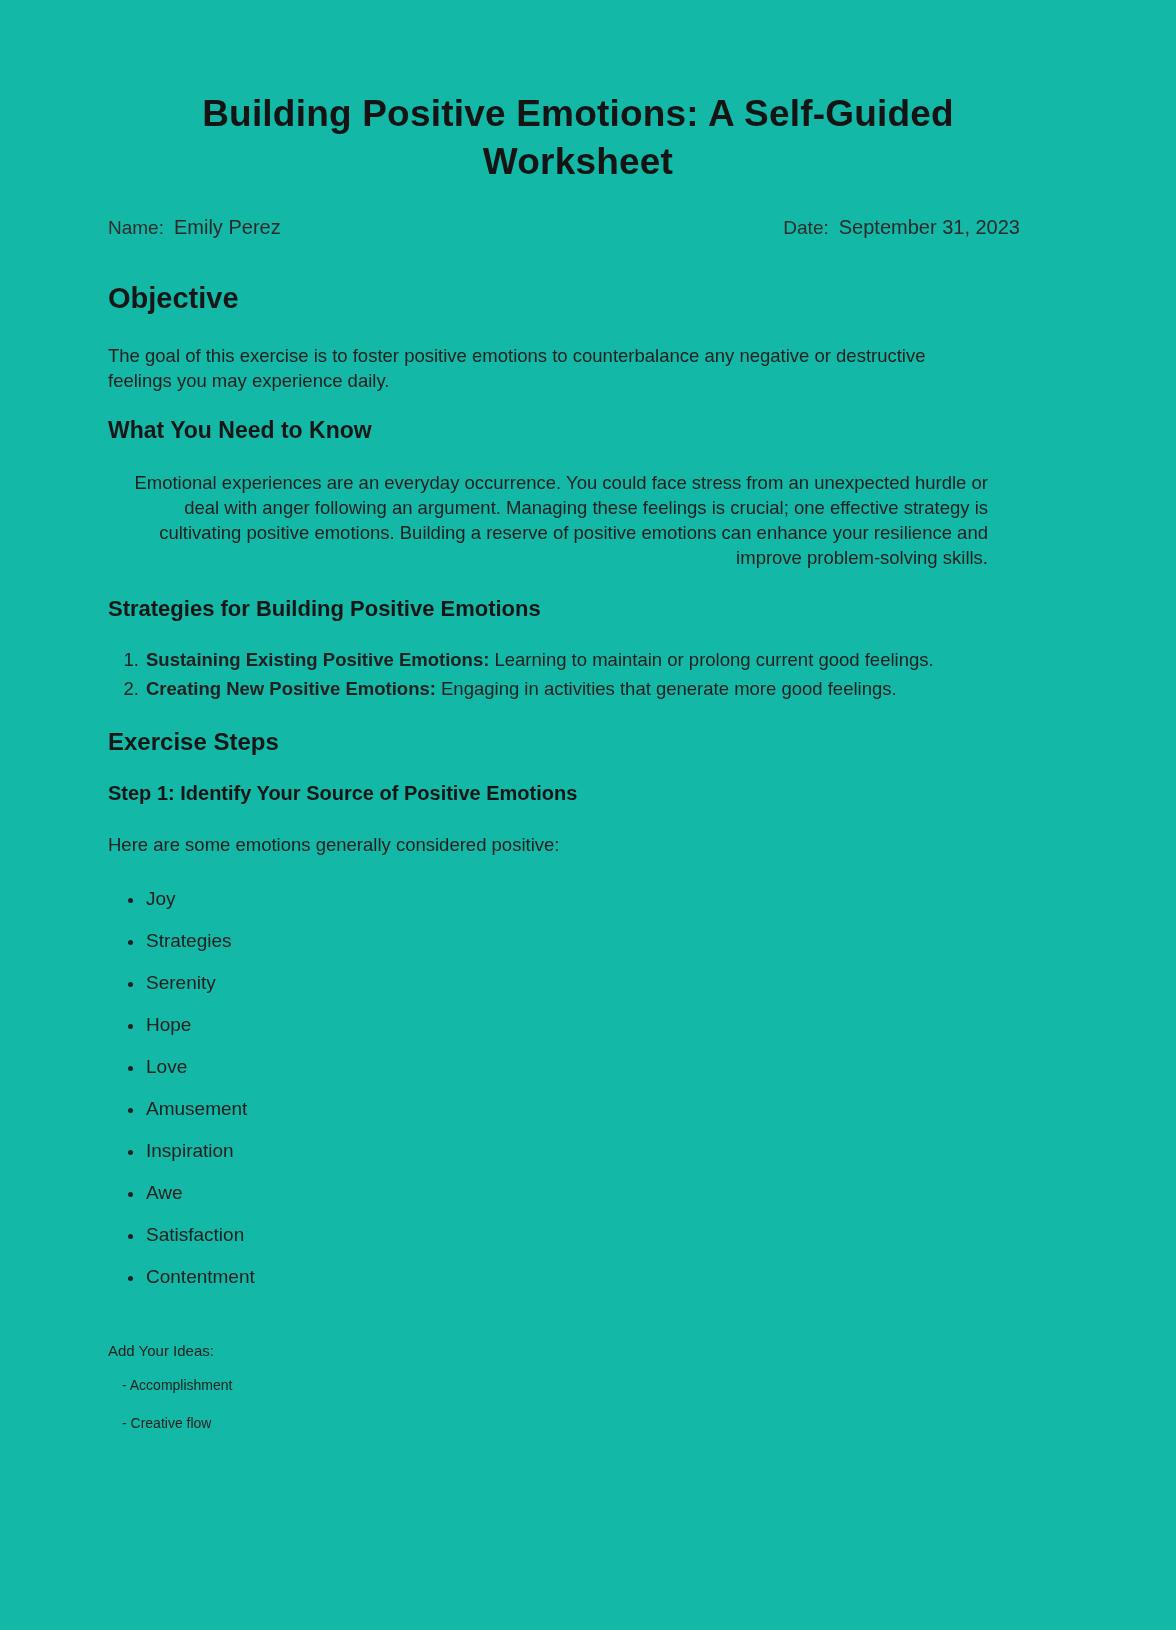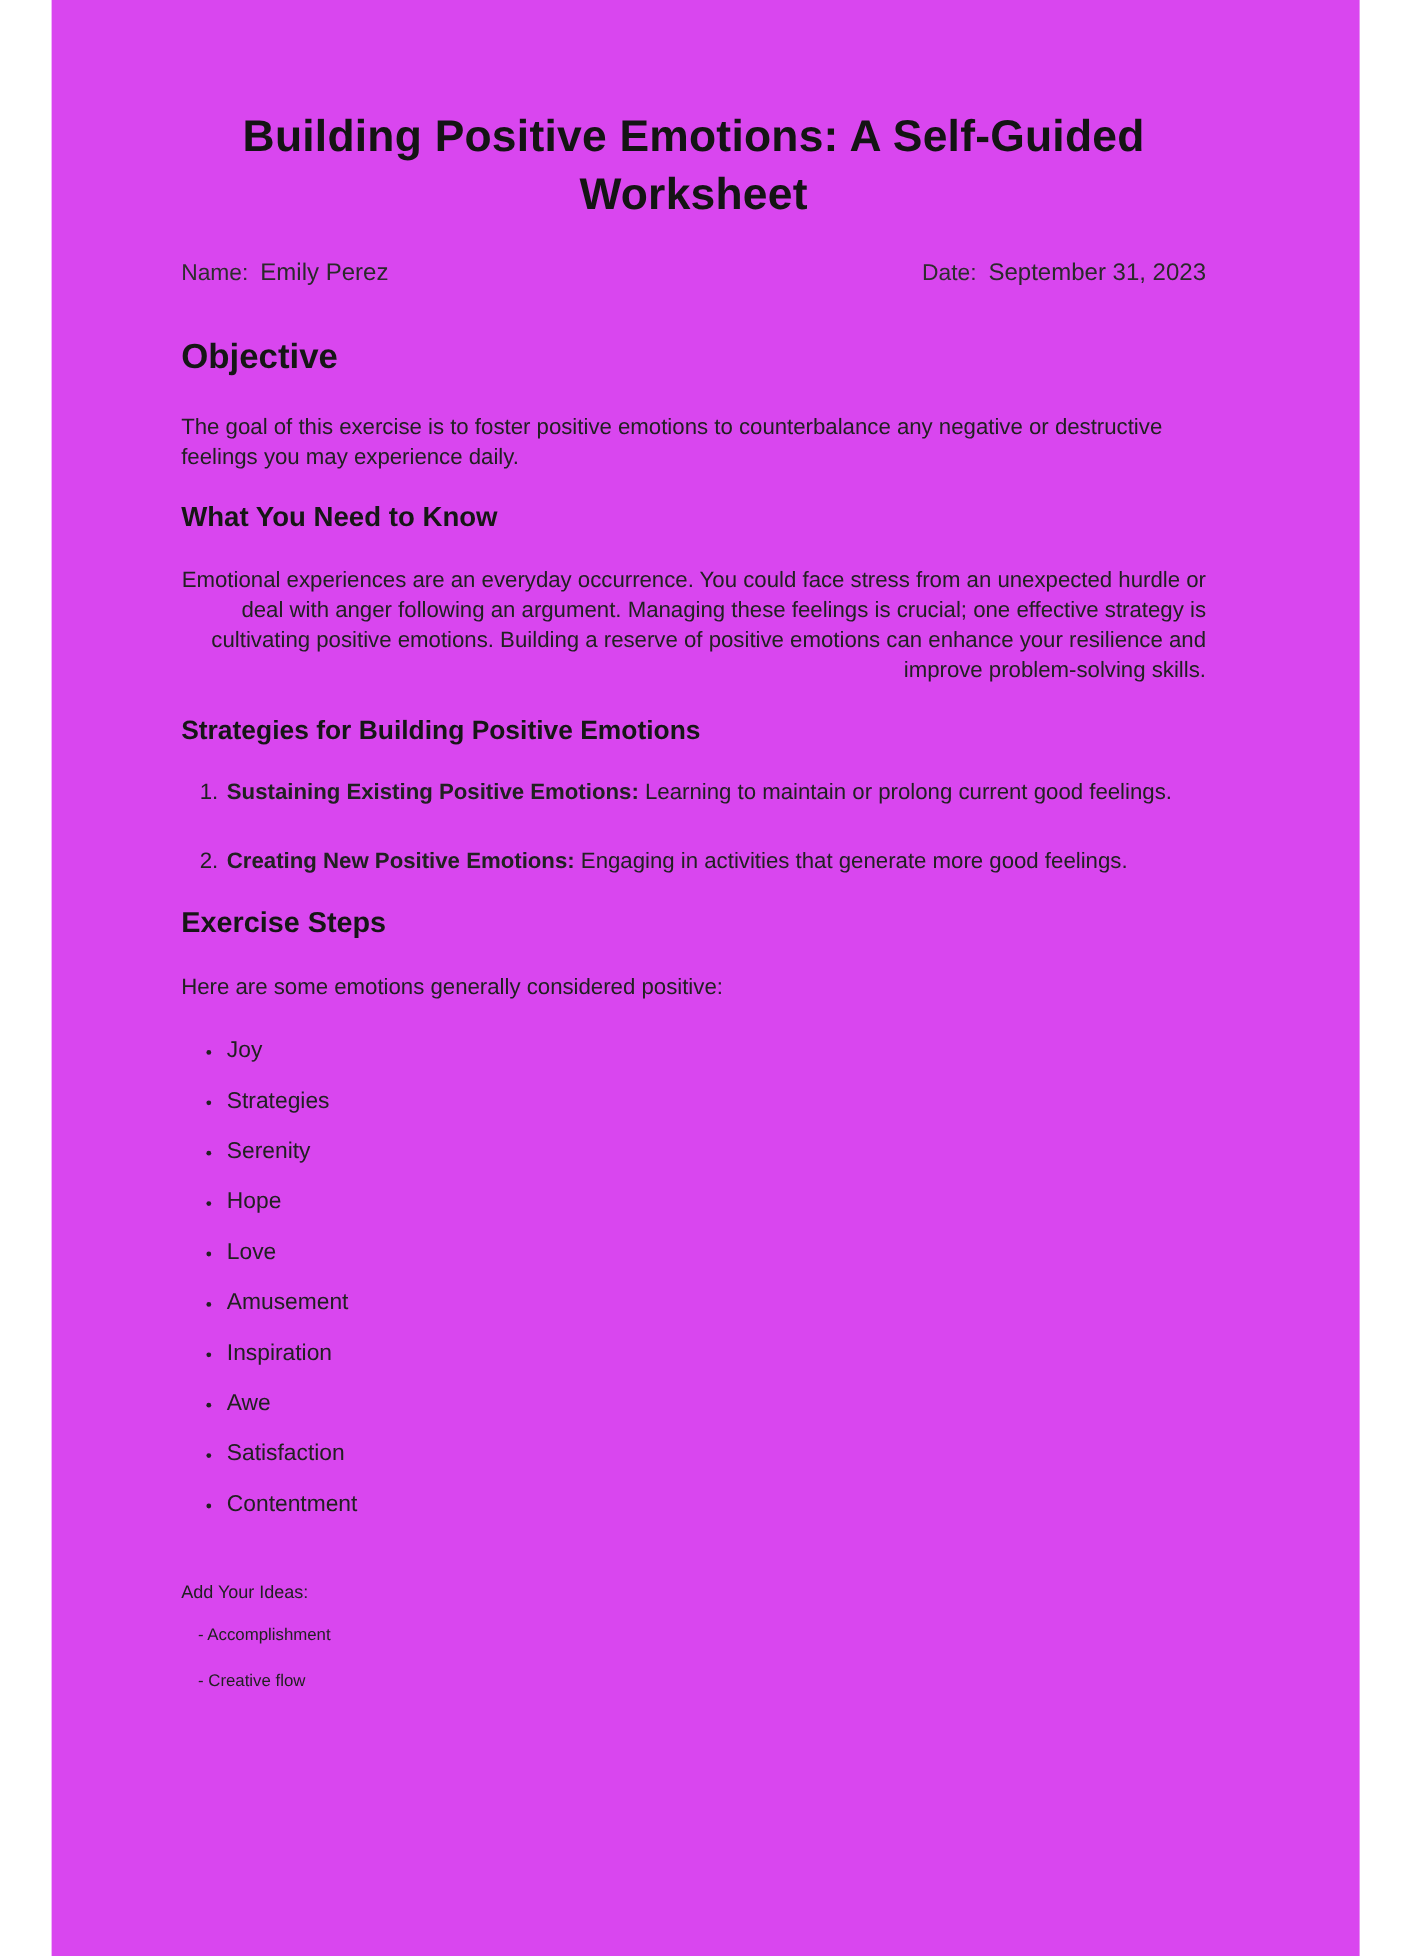--- a/index.html
+++ b/index.html
@@ -2,24 +2,24 @@
 <html><head>
 <meta charset="utf-8">
 <style>
   html, body {
     margin: 0;
     padding: 0;
     background: #ffffff;
   }
   .page {
     position: relative;
-    width: 1090px;
+    width: 1176px;
     height: 1630px;
     margin: 0 auto;
-    background: #d946ef;
+    background: #14b8a6;
     color: #1e1e1e;
     font-family: "Liberation Sans", "DejaVu Sans", sans-serif;
     box-sizing: border-box;
     padding: 90px 128px 60px 108px;
     overflow: hidden;
   }
   .doc-title {
     max-width: 940px;
     margin: 0 auto 30px auto;
     text-align: center;
@@ -85,21 +85,21 @@
   }
   .gap-lg { margin-bottom: 26px; text-align: right; }
   ol.strategy-list {
     max-width: 880px;
     margin: 0 0 27px 0;
     padding: 0 0 0 36px;
     font-size: 18.5px;
     line-height: 25px;
     color: #212121;
   }
-  ol.strategy-list li { margin-bottom: 32px; padding-left: 2px; }
+  ol.strategy-list li { margin-bottom: 4px; padding-left: 2px; }
   ol.strategy-list li:last-child { margin-bottom: 0; }
   .term { font-weight: bold; }
   ul.emotion-list {
     max-width: 880px;
     margin: 30px 0 0 0;
     padding: 0 0 0 36px;
     font-size: 19px;
     line-height: 24px;
     color: #212121;
     list-style-type: disc;
@@ -153,20 +153,21 @@
       <span>Learning to maintain or prolong current good feelings.</span>
     </li>
     <li>
       <span class="term">Creating New Positive Emotions:</span>
       <span>Engaging in activities that generate more good feelings.</span>
     </li>
   </ol>
 
   <h2 class="exercise-h">Exercise Steps</h2>
 
+  <h3 class="step-h">Step 1: Identify Your Source of Positive Emotions</h3>
 
   <p class="prose">Here are some emotions generally considered positive:</p>
 
   <ul class="emotion-list">
     <li>Joy</li>
     <li>Strategies</li>
     <li>Serenity</li>
     <li>Hope</li>
     <li>Love</li>
     <li>Amusement</li>

